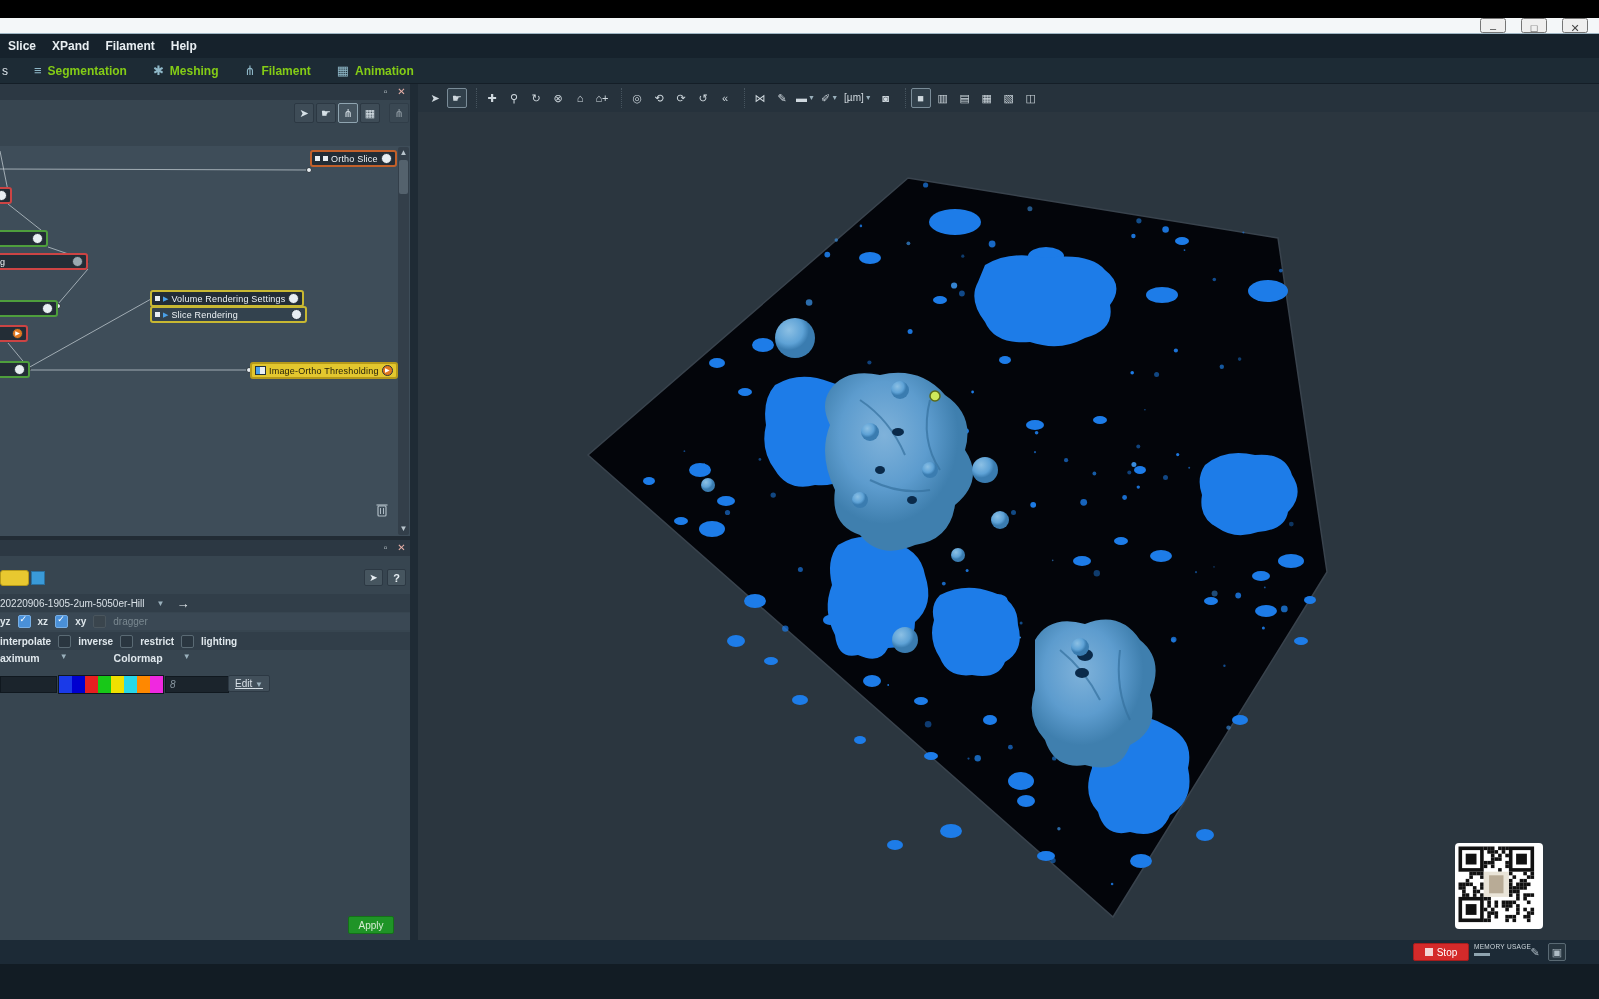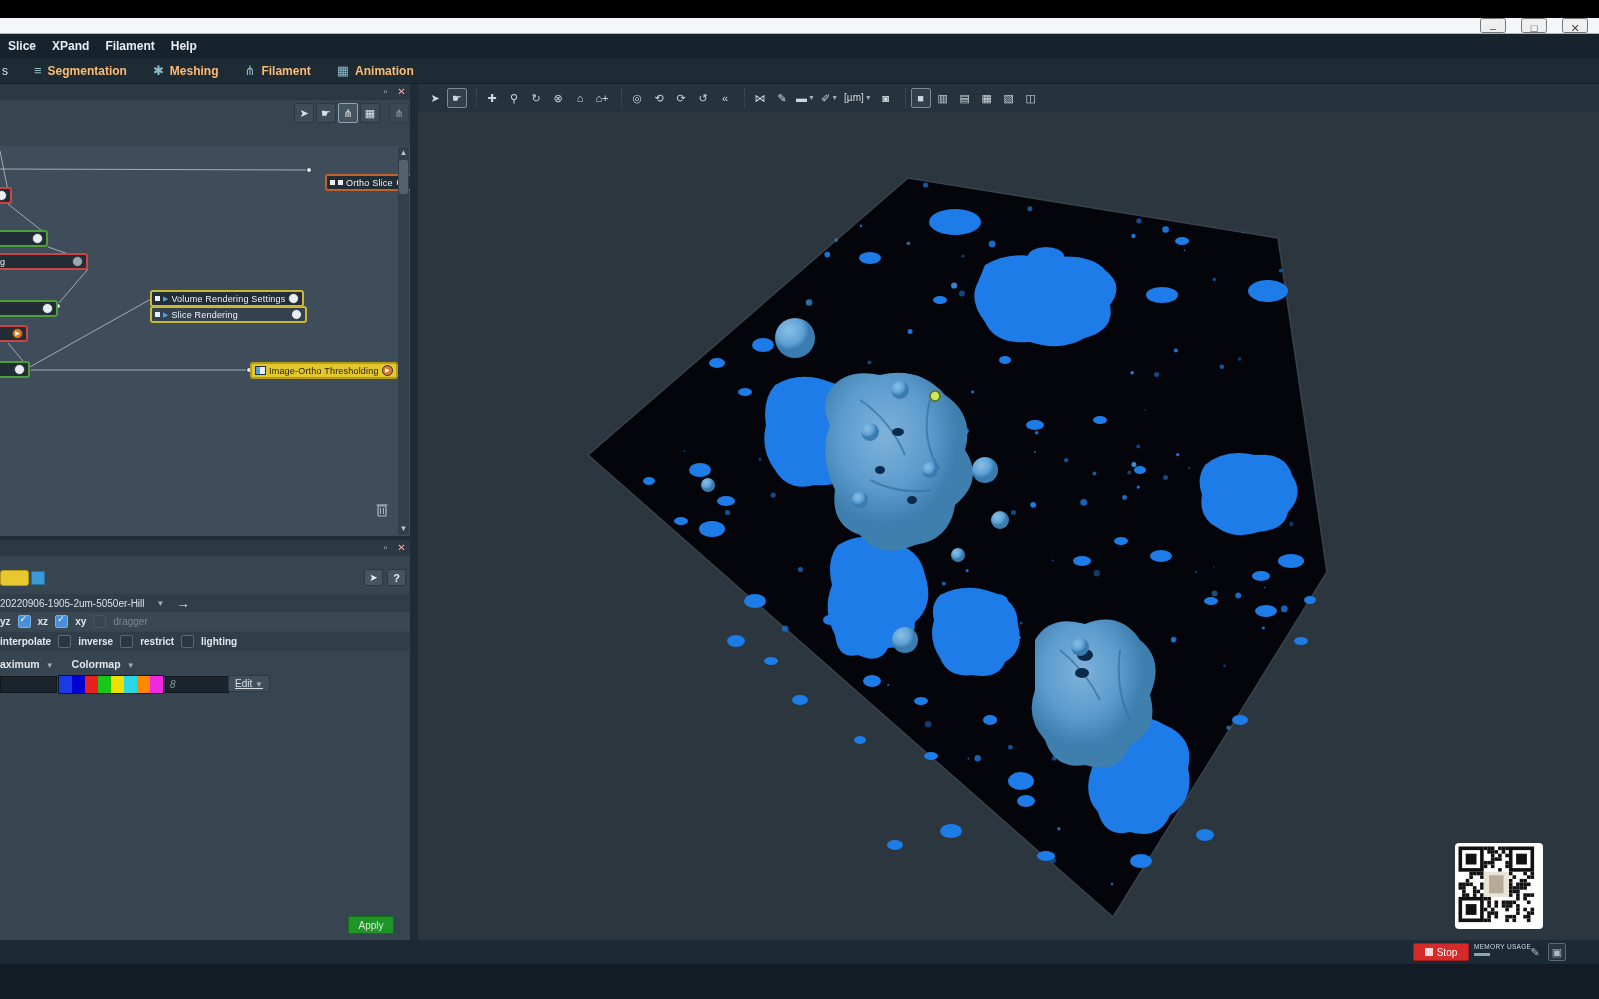--- a/index.html
+++ b/index.html
@@ -8,21 +8,21 @@
   
   #top-black{position:absolute;left:0;top:0;width:1599px;height:18px;background:#000;}
   #titlebar{position:absolute;left:0;top:18px;width:1599px;height:15px;background:#f4f7f9;border-bottom:1px solid #9fb6c4;}
   .wctl{position:absolute;top:0;width:26px;height:15px;color:#444;font-size:11px;line-height:15px;text-align:center;cursor:default;}
   #menubar{position:absolute;left:0;top:34px;width:1599px;height:24px;background:#16222c;display:flex;align-items:center;gap:16px;padding-left:8px;box-sizing:border-box;}
   .menu-item{font-size:12px;color:#e8eef2;font-weight:bold;}
   #ribbon{position:absolute;left:0;top:58px;width:1599px;height:26px;background:#1d2b35;display:flex;align-items:center;gap:26px;padding-left:2px;box-sizing:border-box;border-bottom:1px solid #141e27;}
   .ribbon-cut{font-size:12px;color:#dfe7ec;}
   .ribbon-item{display:flex;align-items:center;gap:6px;background:none;border:none;padding:0;}
   .ricon{font-size:13px;color:#8fb8c8;}
-  .rlabel{font-size:12px;color:#fdba74;font-weight:bold;}
+  .rlabel{font-size:12px;color:#84cc16;font-weight:bold;}
   
   #left-col{position:absolute;left:0;top:84px;width:410px;height:856px;background:#374550;}
   #col-divider{position:absolute;left:410px;top:84px;width:8px;height:856px;background:#1f2b35;}
   .panel-header{position:relative;width:410px;height:16px;background:#2c3843;}
   .ph-btn{position:absolute;top:1px;width:15px;height:14px;font-size:10px;line-height:14px;text-align:center;color:#cfd8de;background:none;border:none;padding:0;}
   #graph-tools{position:relative;width:410px;height:26px;background:#374550;}
   .gtool{position:absolute;top:3px;width:20px;height:20px;background:#3e4c57;border:1px solid #2c3843;border-radius:2px;color:#d8e2e8;font-size:11px;line-height:18px;text-align:center;padding:0;}
   .gtool.sel{border-color:#8fa4b0;background:#45545f;}
   .gtool.faded{opacity:.55;}
   #favorites{position:absolute;left:0;top:126px;width:410px;height:20px;display:flex;gap:10px;padding-left:0;}
@@ -56,21 +56,21 @@
   .chev{color:#9ab0bc;font-size:8px;}
   #ds-arrow{font-size:13px;font-weight:bold;color:#e8eef2;}
   #row-slices{top:57px;height:17px;background:#3a4854;display:flex;align-items:center;gap:7px;font-size:10px;}
   #row-options{top:76px;height:18px;background:#313e49;display:flex;align-items:center;gap:7px;font-size:10px;}
   .cb{width:11px;height:11px;background:#2a3640;border:1px solid #5a6a74;border-radius:2px;display:inline-block;}
   .cb.checked{background:#4a90d8;border-color:#77aee4;position:relative;}
   .cb.checked::after{content:"✓";position:absolute;left:1px;top:-2px;color:#fff;font-size:9px;}
   .cb.disabled{background:#3a454d;border-color:#4a565e;}
   .cblabel{color:#dfe7ec;font-weight:bold;}
   .cblabel.dim{color:#7a8890;font-weight:normal;}
-  #row-dropdowns{top:96px;height:18px;display:flex;align-items:flex-end;gap:6px;font-size:10.5px;font-weight:bold;color:#dfe7ec;}
+  #row-dropdowns{top:96px;height:18px;display:flex;align-items:flex-start;gap:20px;font-size:10.5px;font-weight:bold;color:#dfe7ec;}
   #row-colormap{top:118px;height:20px;}
   #cm-field{position:absolute;left:0;top:2px;width:55px;height:15px;background:#1b242c;border:1px solid #10181f;}
   #cm-bar{position:absolute;left:58px;top:1px;width:104px;height:17px;display:flex;border:1px solid #10181f;}
   .cm-seg{flex:1;height:100%;}
   #cm-count{position:absolute;left:165px;top:2px;width:58px;height:15px;background:#1b242c;border:1px solid #10181f;color:#8a98a2;font-size:10px;font-style:italic;padding-left:4px;line-height:15px;}
   #cm-edit{position:absolute;left:228px;top:1px;width:42px;height:17px;background:#414f5a;border:1px solid #2c3843;border-radius:2px;color:#d8e0e6;font-size:10px;padding:0;text-decoration:underline;}
   #apply-btn{position:absolute;left:348px;top:360px;width:46px;height:18px;background:#1f9427;border:1px solid #147018;border-radius:2px;color:#d5ecd2;font-size:10px;padding:0;}
   
   #viewport{position:absolute;left:418px;top:84px;width:1181px;height:856px;}
   #vp-toolbar{position:absolute;left:0;top:0;width:1181px;height:28px;background:#26323c;display:flex;align-items:center;gap:4px;padding-left:2px;box-sizing:border-box;}
@@ -161,21 +161,21 @@
         <line x1="30" y1="224" x2="249" y2="224" stroke="#c2ccd2" stroke-width="1" opacity="0.75"></line>
         <line x1="8" y1="197" x2="27" y2="220" stroke="#c2ccd2" stroke-width="1" opacity="0.75"></line>
         <circle cx="309" cy="24" r="2.5" fill="#e8eef2" stroke="#2a343c"></circle>
         <circle cx="86" cy="116" r="2.5" fill="#e8eef2" stroke="#2a343c"></circle>
         <circle cx="58" cy="160" r="2.5" fill="#e8eef2" stroke="#2a343c"></circle>
         <circle cx="28" cy="223" r="2.5" fill="#e8eef2" stroke="#2a343c"></circle>
         <circle cx="249" cy="224" r="2.5" fill="#e8eef2" stroke="#2a343c"></circle>
         <circle cx="8" cy="47" r="2.5" fill="#e8eef2" stroke="#2a343c"></circle>
       </svg>
     <div id="graph-nodes">
-        <div class="node" style="left: 310px; top: 28px; border-color: rgb(194, 96, 42); margin-left: 15px;">
+        <div class="node" style="left: 310px; top: 4px; border-color: rgb(194, 96, 42);">
           <span class="micon-sq"></span>
           <span class="micon-sq"></span>
           <span class="nlabel">Ortho Slice</span>
           <span class="nport"></span>
         </div>
         <div class="node" style="left: -18px; top: 41px; width: 20px; border-color: rgb(204, 68, 68);">
           <span class="nlabel"></span>
           <span class="nport"></span>
         </div>
         <div class="node" style="left: -18px; top: 84px; width: 56px; border-color: rgb(78, 158, 60);">

